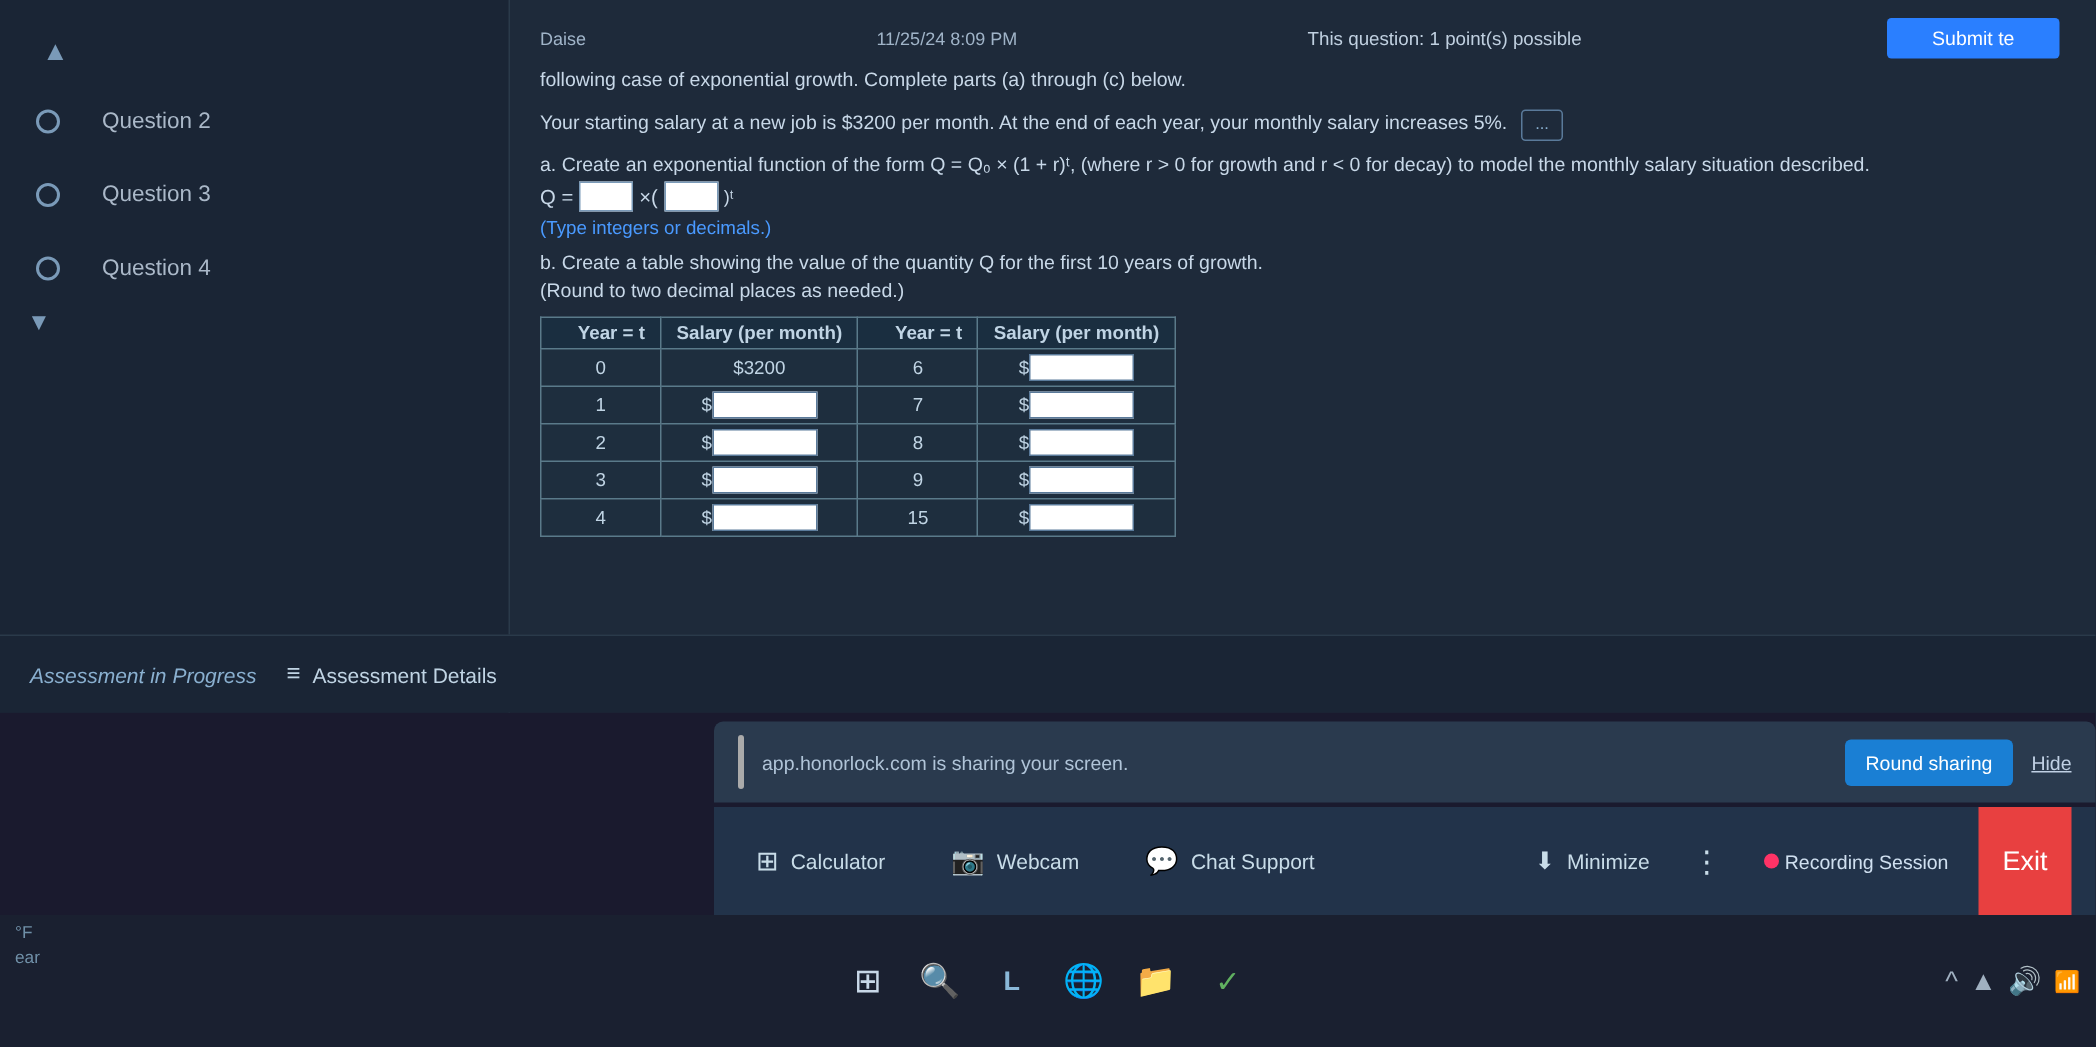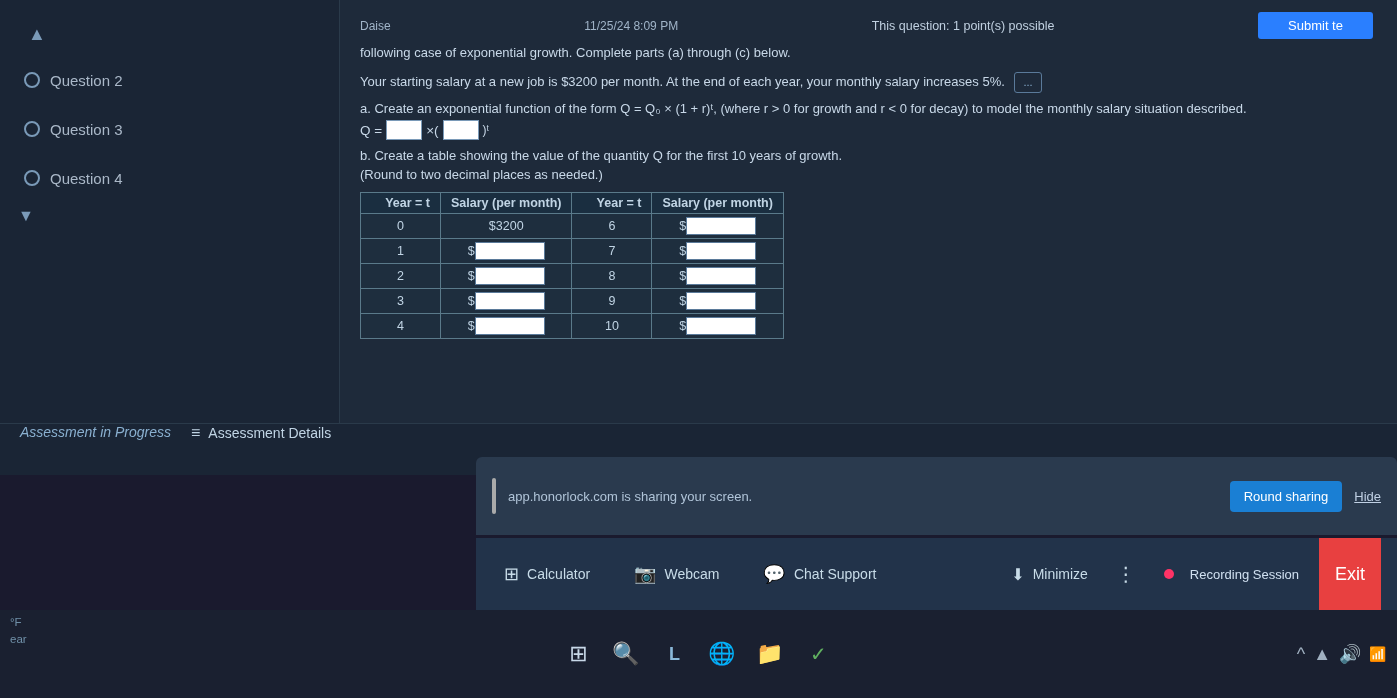--- a/index.html
+++ b/index.html
@@ -25,26 +25,26 @@
     .sidebar {
       width: 340px;
       background: #1a2535;
       padding: 20px 0;
       border-right: 1px solid #2a3a4a;
       flex-shrink: 0;
     }
 
     .sidebar-item {
       display: flex;
-      align-items: flex-start;
+      align-items: flex-end;
       padding: 16px 24px;
       color: #aab8c8;
       font-size: 15px;
       cursor: pointer;
-      gap: 10px;
+      gap: 28px;
     }
     .sidebar-item .radio {
       width: 16px; height: 16px;
       border: 2px solid #7a9ab8;
       border-radius: 50%;
       flex-shrink: 0;
       background: transparent;
     }
     .sidebar-top-arrow {
       width: 20px; height: 20px;
@@ -166,21 +166,21 @@
     }
 
     
     .assessment-bar {
       position: absolute;
       bottom: 223px;
       left: 0; right: 0;
       height: 52px;
       background: #1a2535;
       display: flex;
-      align-items: flex-start;
+      align-items: center;
       padding: 0 20px;
       gap: 20px;
       border-top: 1px solid #2a3a4a;
     }
     .assessment-details-btn {
       display: flex;
       align-items: center;
       gap: 8px;
       color: #c0d4e4;
       font-size: 14px;
@@ -189,21 +189,21 @@
     .hamburger-icon {
       font-size: 16px;
     }
 
     
     .screen-share-bar {
       position: absolute;
       bottom: 163px;
       left: 476px;
       right: 0;
-      height: 78px;
+      height: 54px;
       background: #2a3a4e;
       display: flex;
       align-items: center;
       padding: 0 16px;
       gap: 12px;
       border-radius: 6px 6px 0 0;
     }
     .share-indicator {
       width: 4px;
       height: 36px;
@@ -271,21 +271,21 @@
     }
     .three-dots {
       font-size: 20px;
       color: #c8dce8;
       cursor: pointer;
       padding: 4px 8px;
     }
     .recording-badge {
       display: flex;
       align-items: center;
-      gap: 16px;
+      gap: 4px;
       color: #d0e0f0;
       font-size: 13px;
       cursor: pointer;
     }
     .recording-dot {
       width: 10px; height: 10px;
       background: #ff3366;
       border-radius: 50%;
       flex-shrink: 0;
     }
@@ -406,20 +406,23 @@
     <div class="part-label">
       <span>a. Create an exponential function of the form Q = Q₀ × (1 + r)ᵗ, (where r &gt; 0 for growth and r &lt; 0 for decay) to model the monthly salary situation described.</span>
     </div>
 
     <div class="equation-line">
       <span>Q =</span>
       <span class="input-box"></span>
       <span>×(</span>
       <span class="input-box"></span>
       <span style="font-size:12px;">)ᵗ</span>
+    </div>
+    <div class="type-note">
+      <span>(Type integers or decimals.)</span>
     </div>
 
     <div class="part-b-wrap">
       <div class="part-label">
         <span>b. Create a table showing the value of the quantity Q for the first 10 years of growth.</span>
       </div>
       <div class="part-label" style="margin-top:0;">
         <span>(Round to two decimal places as needed.)</span>
       </div>
     </div>
@@ -455,21 +458,21 @@
           </tr>
           <tr>
             <td>3</td>
             <td>$<input class="table-input" type="text" style=""></td>
             <td>9</td>
             <td>$<input class="table-input" type="text" style=""></td>
           </tr>
           <tr>
             <td>4</td>
             <td>$<input class="table-input" type="text" style=""></td>
-            <td>10</td>
+            <td>15</td>
             <td>$<input class="table-input" type="text" style=""></td>
           </tr>
         </tbody>
       </table>
     </div>
 
   </div>
 </div>
 
 <div class="assessment-bar">

